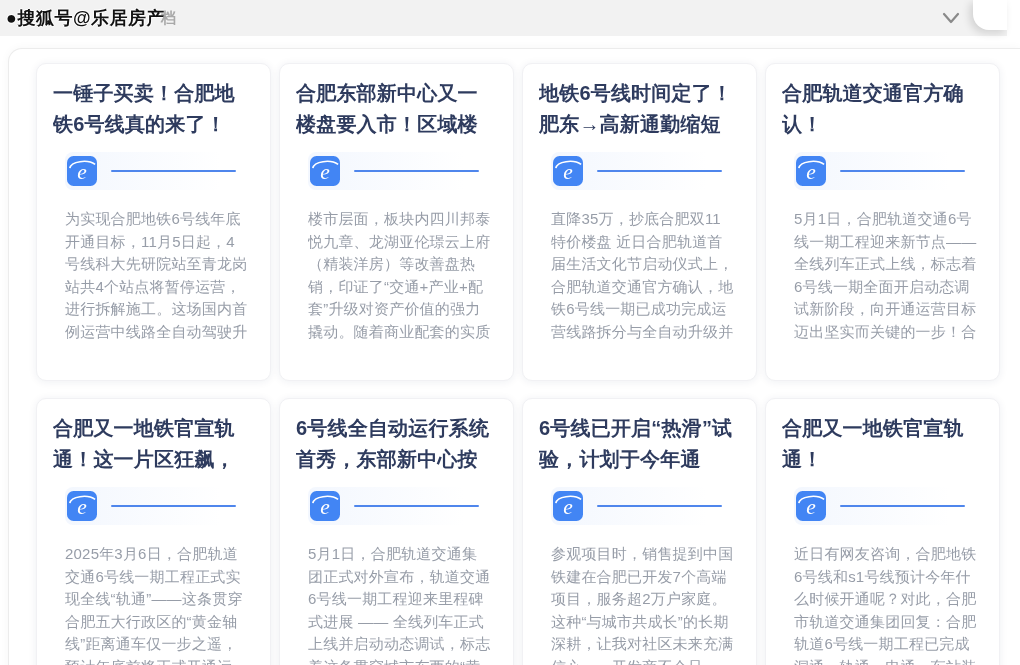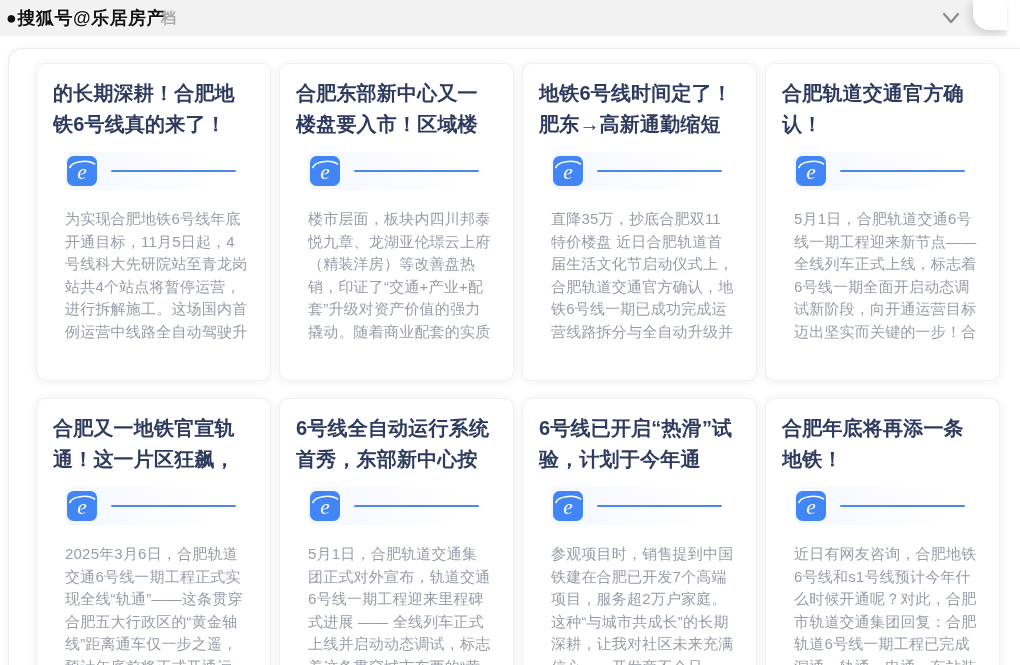--- a/index.html
+++ b/index.html
@@ -75,21 +75,21 @@
     <polyline points="3,5 10,13 17,5" fill="none" stroke="#8a8a8a" stroke-width="2.2" stroke-linecap="round" stroke-linejoin="round"></polyline>
   </svg>
   <div class="corner-dot"></div>
   <div class="corner-card"></div>
 </div>
 
 <div class="panel">
   <div class="grid">
 
     <article class="card">
-      <h3 class="card-title">的长期深耕！合肥地铁6号线真的来了！</h3>
+      <h3 class="card-title">一锤子买卖！合肥地铁6号线真的来了！</h3>
       <div class="embed">
         <div class="icon-row">
           <svg class="eicon" viewBox="0 0 32 32">
               <rect width="32" height="32" rx="7" fill="#4285f4"></rect>
               <text x="16" y="24" text-anchor="middle" font-size="23" font-style="italic" font-family="serif" fill="#fff">e</text>
               <path d="M3 13 A 15 8 0 0 1 30 9" stroke="#fff" stroke-width="1.7" fill="none"></path>
             </svg>
           <span class="hline"></span>
         </div>
       </div>
@@ -180,21 +180,21 @@
               <text x="16" y="24" text-anchor="middle" font-size="23" font-style="italic" font-family="serif" fill="#fff">e</text>
               <path d="M3 13 A 15 8 0 0 1 30 9" stroke="#fff" stroke-width="1.7" fill="none"></path>
             </svg>
           <span class="hline"></span>
         </div>
       </div>
       <p class="card-body">参观项目时，销售提到中国铁建在合肥已开发7个高端项目，服务超2万户家庭。这种“与城市共成长”的长期深耕，让我对社区未来充满信心——开发商不会只做“一锤子买卖”，而是持续兑...</p>
     </article>
 
     <article class="card">
-      <h3 class="card-title">合肥年底将再添一条地铁！</h3>
+      <h3 class="card-title">合肥又一地铁官宣轨通！</h3>
       <div class="embed">
         <div class="icon-row">
           <svg class="eicon" viewBox="0 0 32 32">
               <rect width="32" height="32" rx="7" fill="#4285f4"></rect>
               <text x="16" y="24" text-anchor="middle" font-size="23" font-style="italic" font-family="serif" fill="#fff">e</text>
               <path d="M3 13 A 15 8 0 0 1 30 9" stroke="#fff" stroke-width="1.7" fill="none"></path>
             </svg>
           <span class="hline"></span>
         </div>
       </div>

